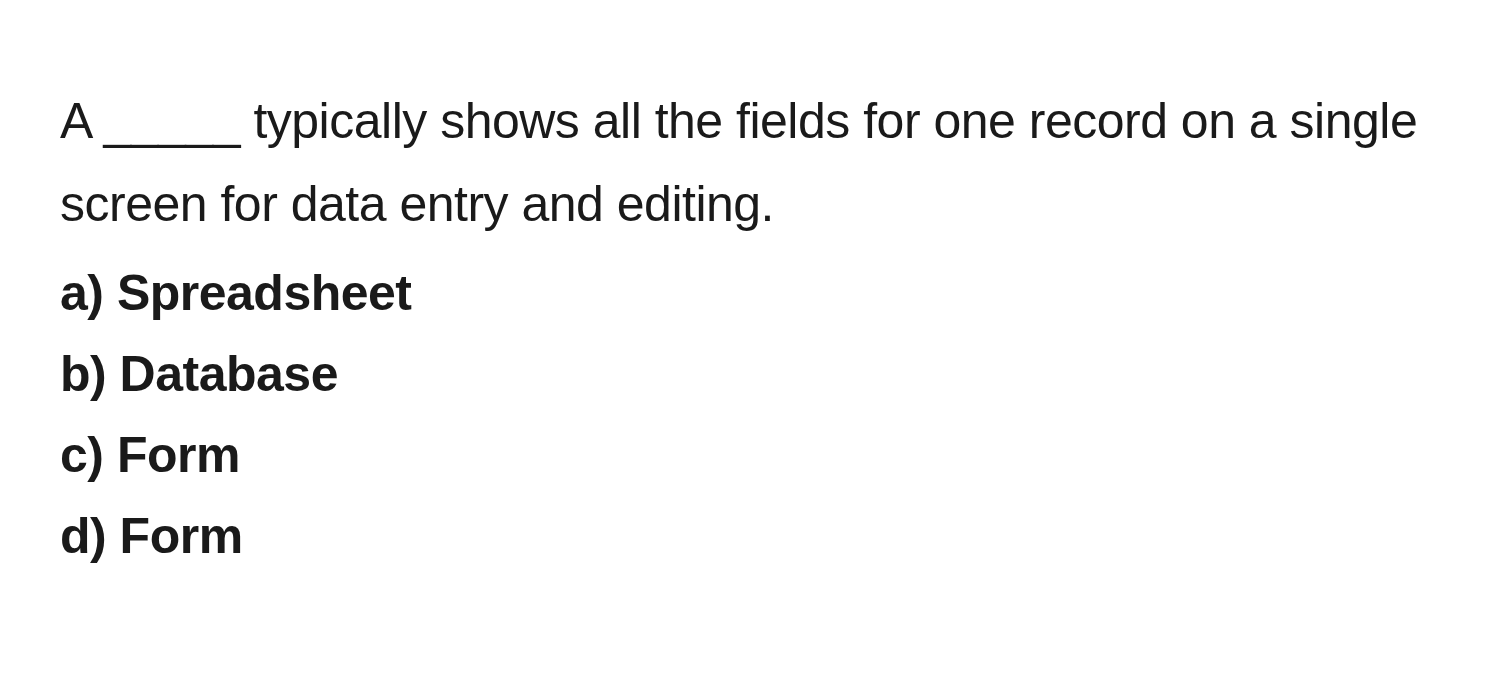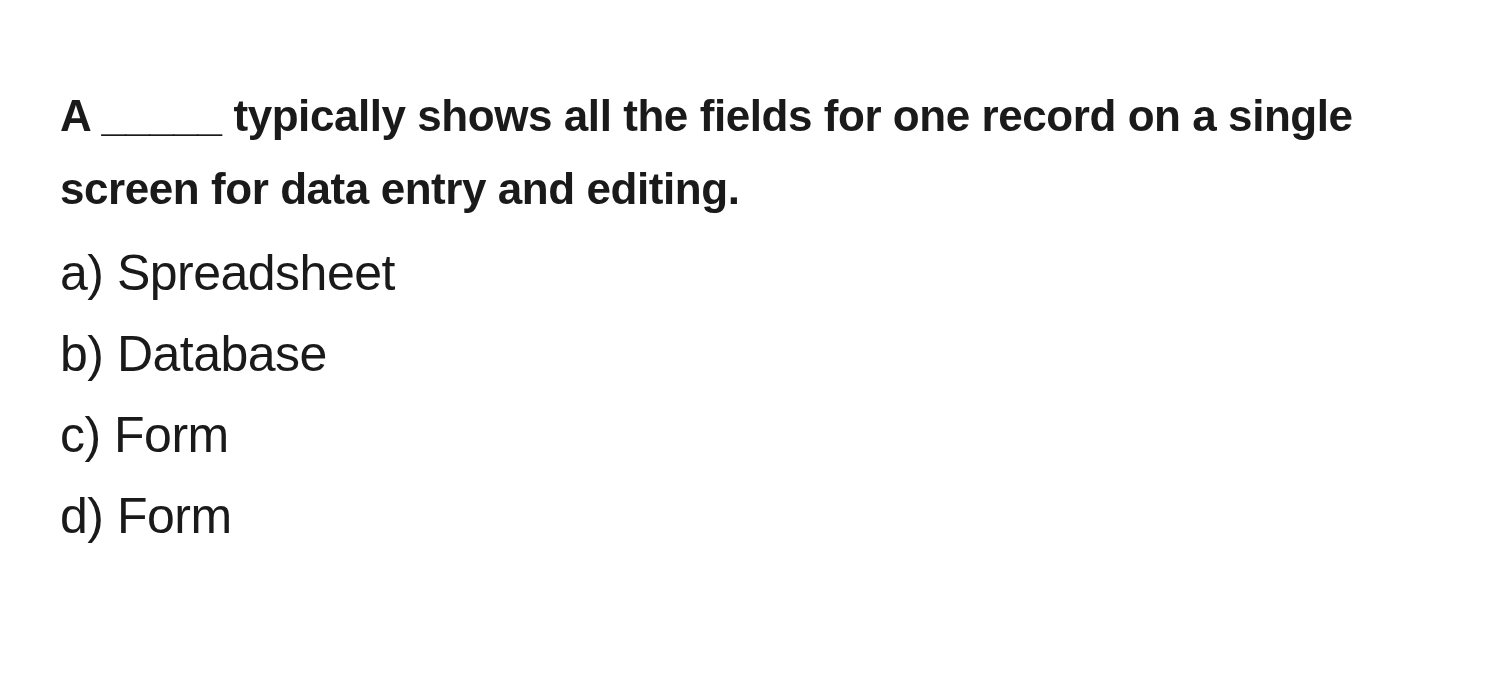--- a/index.html
+++ b/index.html
@@ -9,30 +9,30 @@
     }
     body {
       width: 1500px;
       height: 688px;
       background: #ffffff;
       font-family: -apple-system, BlinkMacSystemFont, "Segoe UI", Helvetica, Arial, sans-serif;
       padding: 80px 60px 40px 60px;
       color: #1a1a1a;
     }
     .question-text {
-      font-size: 44px;
+      font-size: 50px;
       line-height: 1.65;
-      font-weight: 700;
+      font-weight: 400;
       letter-spacing: -0.01em;
       margin-bottom: 8px;
     }
     .option {
       font-size: 50px;
       line-height: 1.62;
-      font-weight: 400;
+      font-weight: 700;
       letter-spacing: -0.01em;
     }
   </style>
 </head>
 <body>
 
 <div class="question-text">A _____ typically shows all the fields for one record on a single screen for data entry and editing.</div>
 
 <div class="option">
   <span>a)</span>

